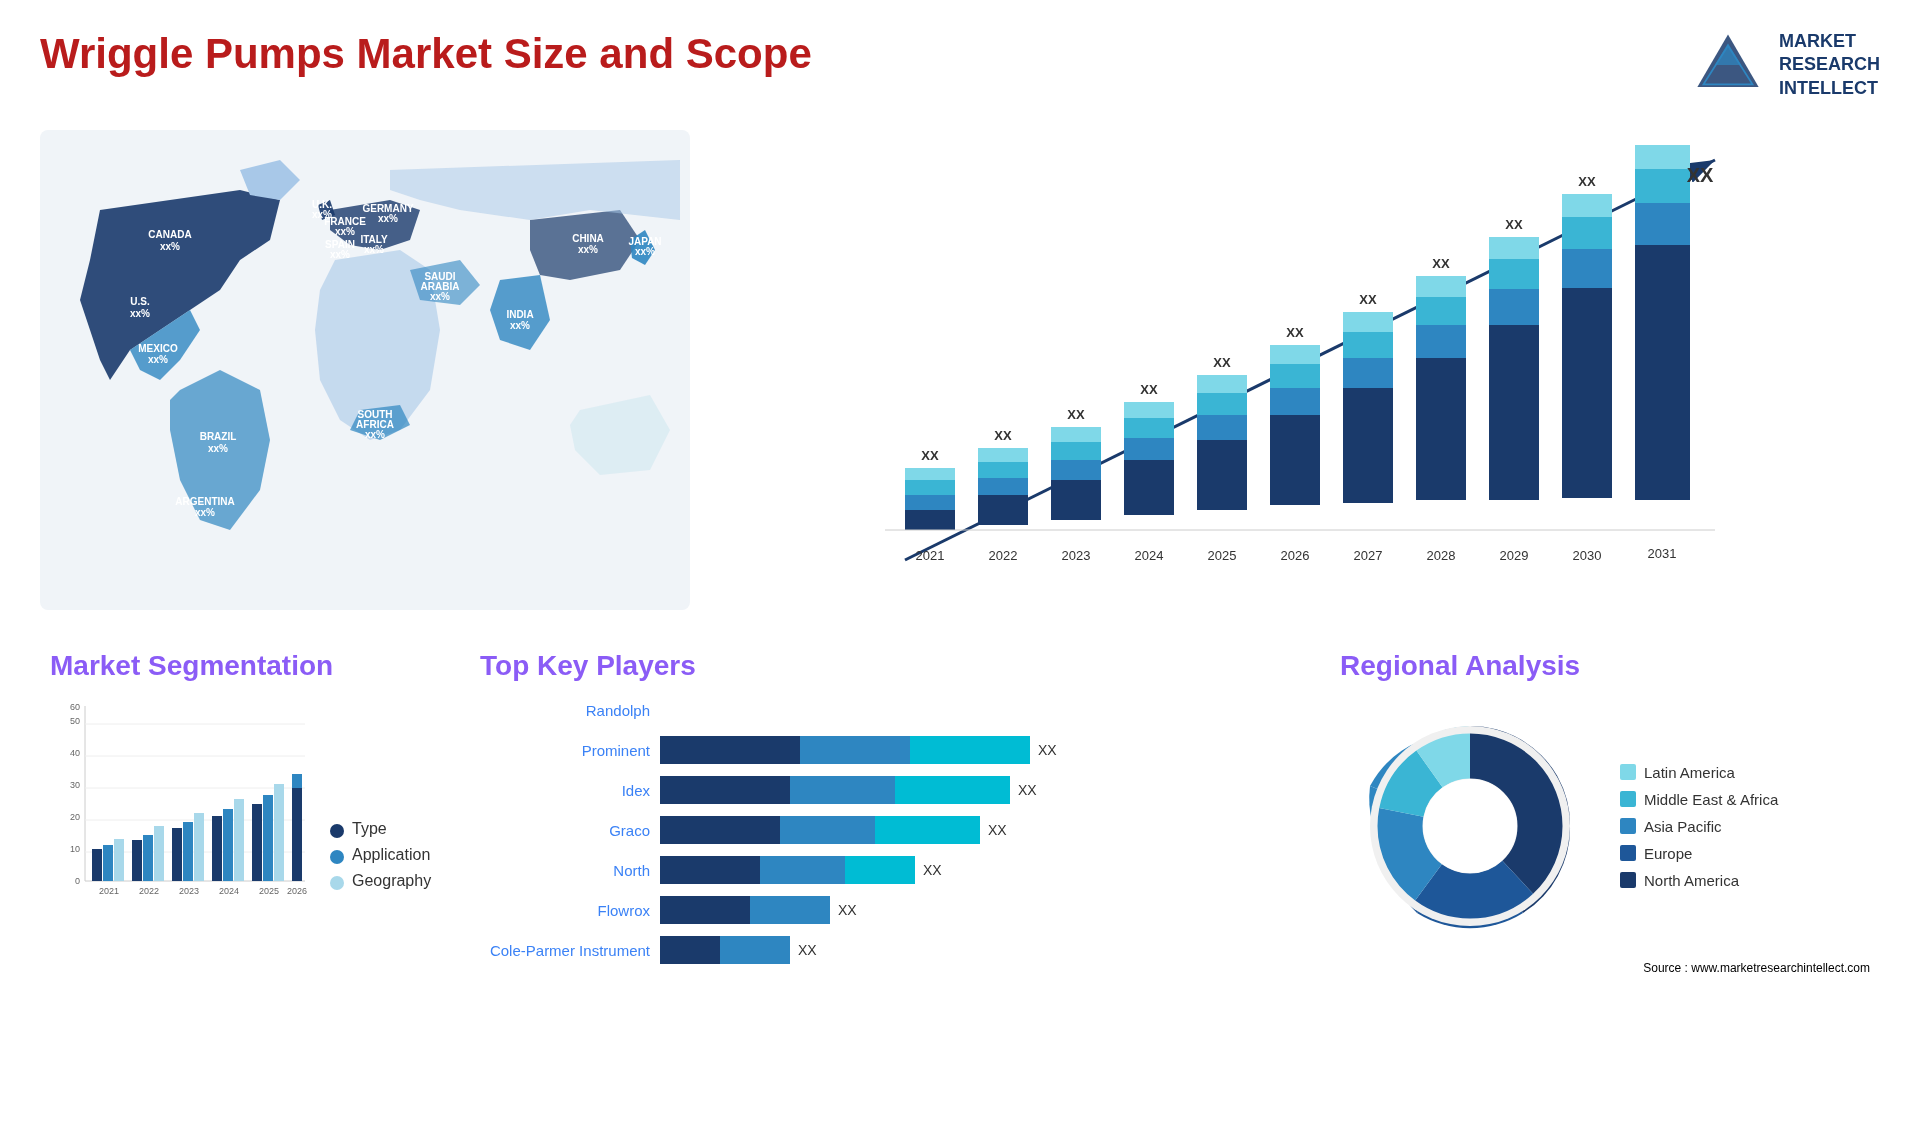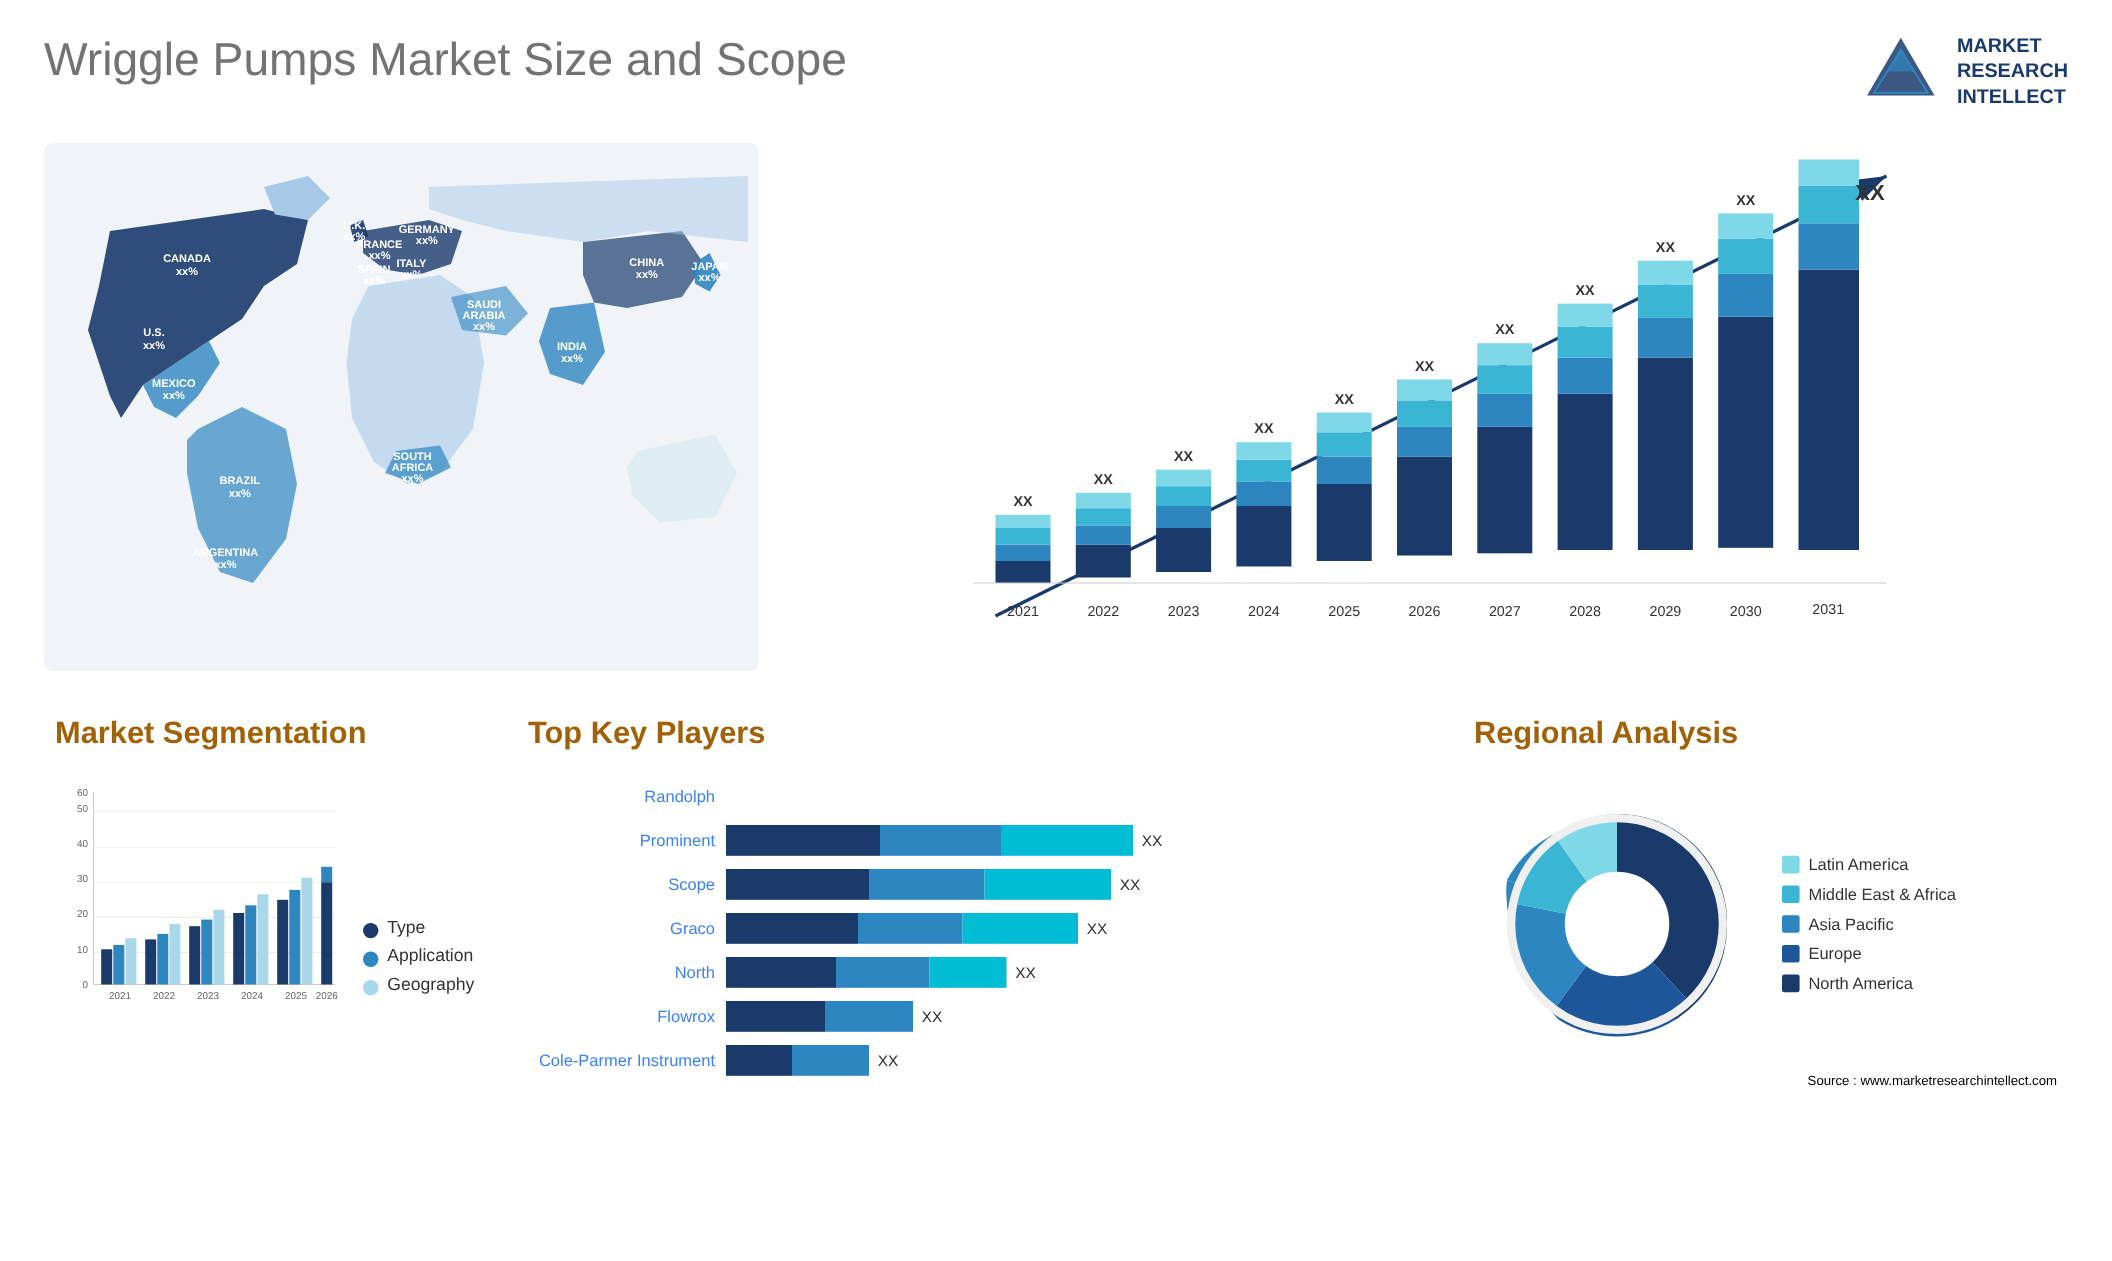--- a/index.html
+++ b/index.html
@@ -18,22 +18,22 @@
     }
     
     .header {
       display: flex;
       justify-content: space-between;
       align-items: flex-start;
       margin-bottom: 20px;
     }
     .page-title {
       font-size: 42px;
-      font-weight: 400;
-      color: #737373;
+      font-weight: 700;
+      color: #b91c1c;
     }
     .logo-box {
       display: flex;
       align-items: center;
       gap: 16px;
     }
     .logo-icon {
       width: 70px;
       height: 70px;
     }
@@ -77,22 +77,22 @@
       gap: 30px;
     }
 
     
     .segmentation-section {
       padding: 10px;
     }
     .section-title {
       font-size: 28px;
       font-weight: 700;
-      color: #a16207;
-      margin-bottom: 28px;
+      color: #8b5cf6;
+      margin-bottom: 14px;
     }
 
     
     .players-section {
       padding: 10px;
     }
 
     
     .regional-section {
       padding: 10px;
@@ -494,21 +494,21 @@
           <div class="player-name">Prominent</div>
           <div class="player-bar-container">
             <div class="player-bar-seg1" style="width:140px;"></div>
             <div class="player-bar-seg2" style="width:110px;"></div>
             <div class="player-bar-seg3" style="width:120px;"></div>
             <span class="player-xx">XX</span>
           </div>
         </div>
 
         <div class="players-bar-row">
-          <div class="player-name">Scope</div>
+          <div class="player-name">Idex</div>
           <div class="player-bar-container">
             <div class="player-bar-seg1" style="width:130px;"></div>
             <div class="player-bar-seg2" style="width:105px;"></div>
             <div class="player-bar-seg3" style="width:115px;"></div>
             <span class="player-xx">XX</span>
           </div>
         </div>
 
         <div class="players-bar-row">
           <div class="player-name">Graco</div>

